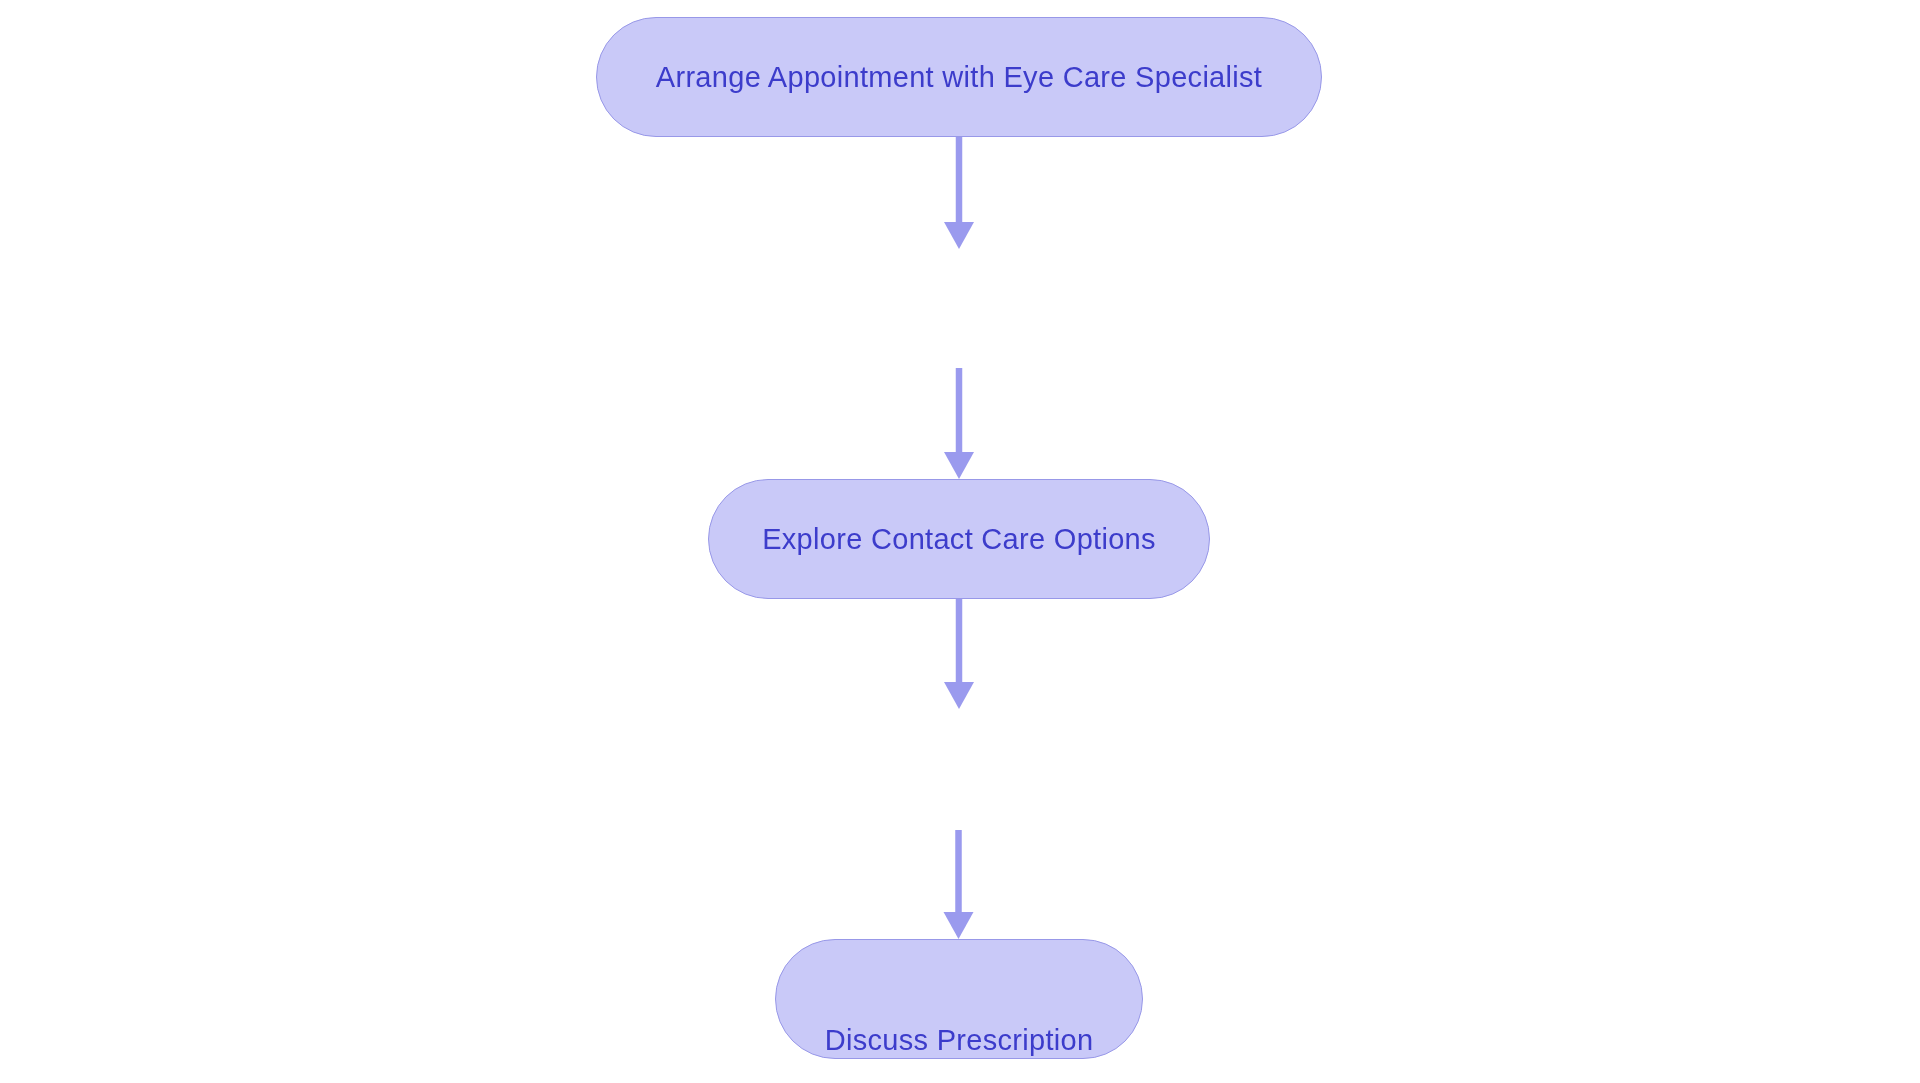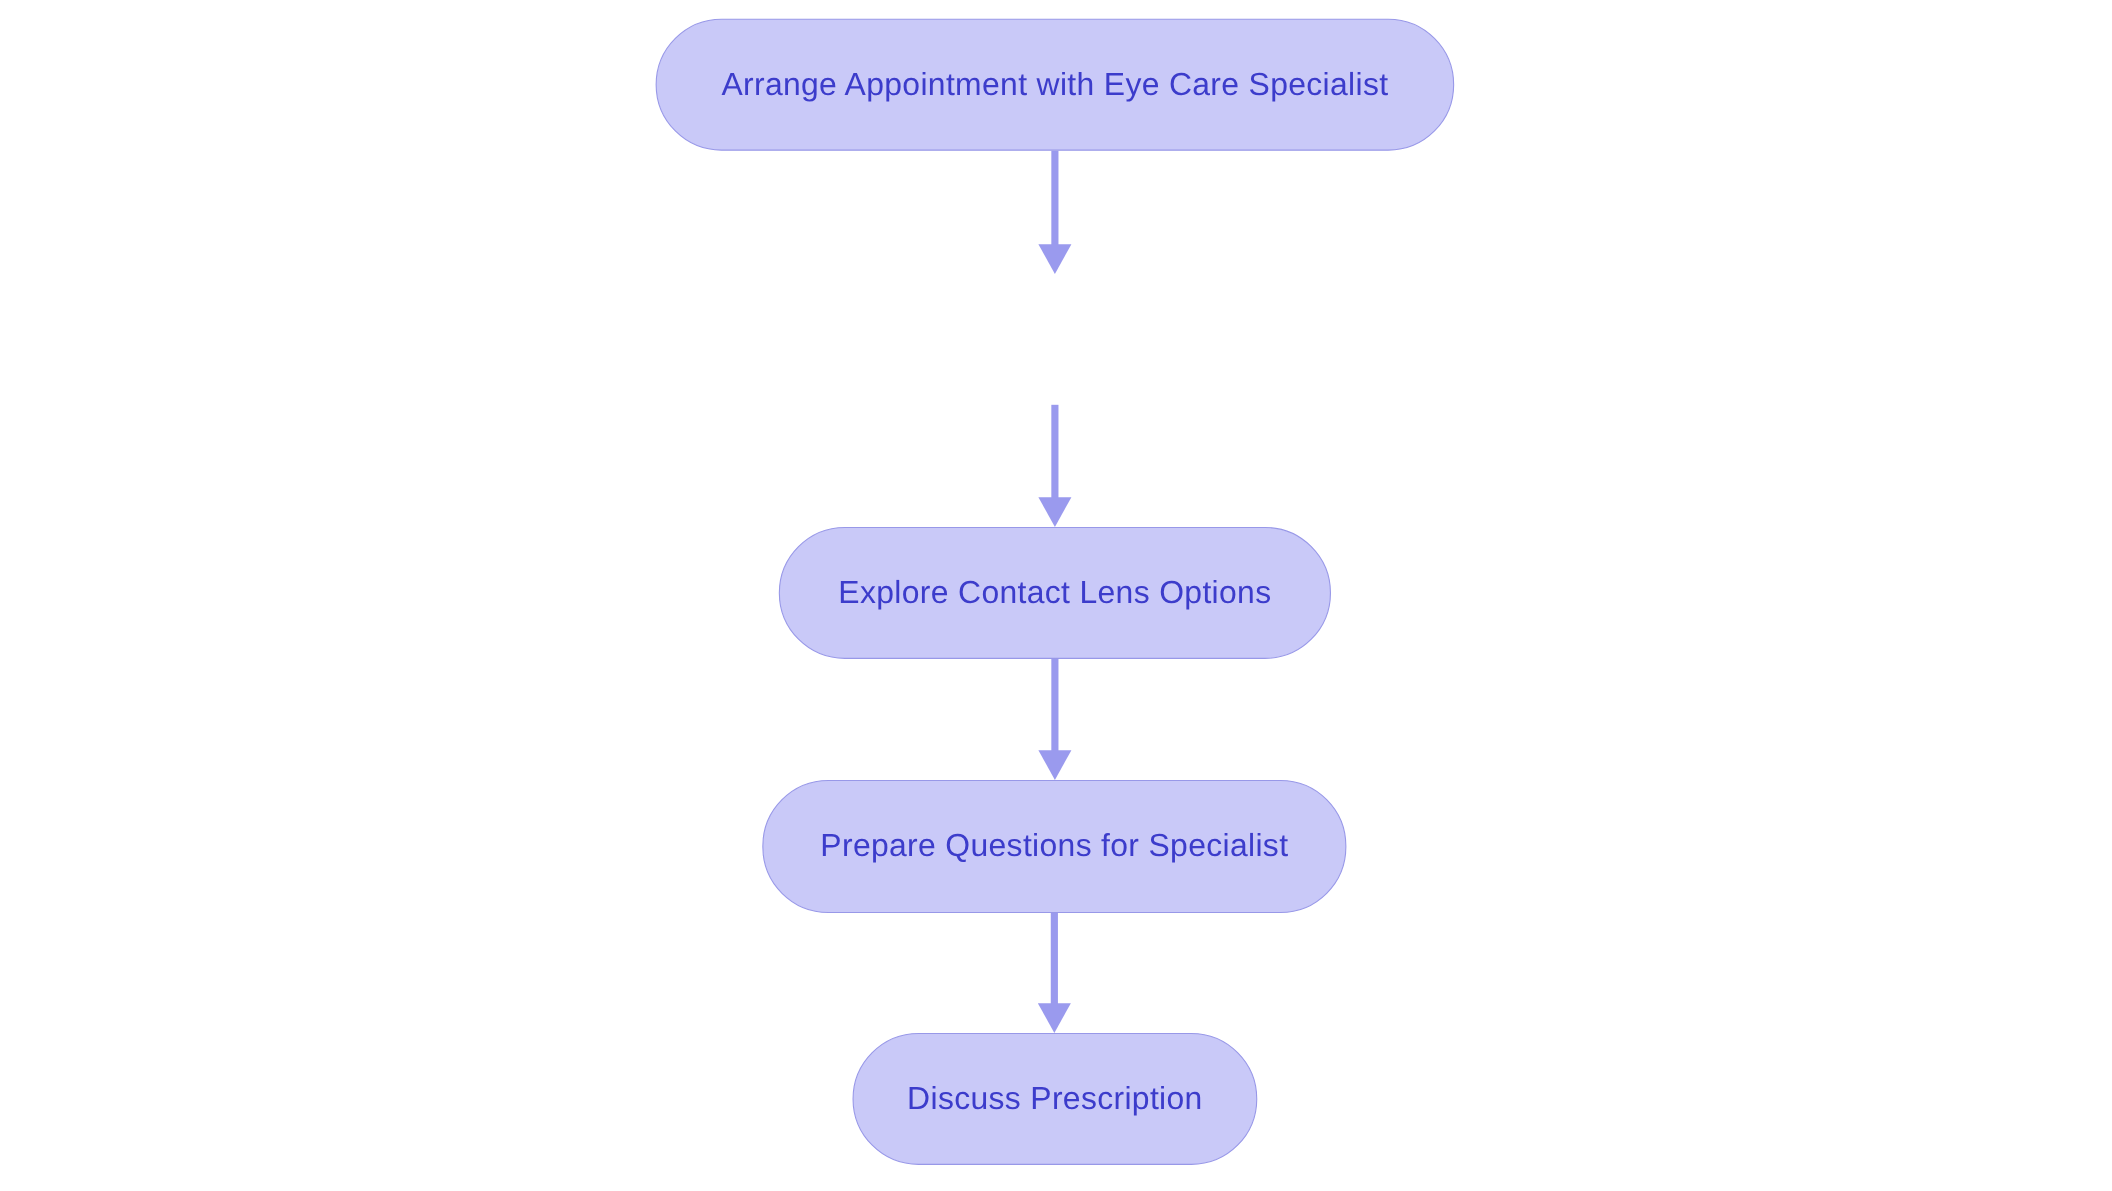--- a/index.html
+++ b/index.html
@@ -61,21 +61,18 @@
       </g>
       <g>
         <line x1="958.5" y1="830" x2="958.5" y2="914" stroke="#9a9aee" stroke-width="6.5"></line>
         <polygon points="943.5,912 973.5,912 958.5,939" fill="#9a9aee"></polygon>
       </g>
     </svg>
 <div class="flow-node" style="left: 596px; top: 17px; width: 726px; height: 120px; background: rgb(201, 201, 248); border-color: rgb(152, 152, 232);">
       <span class="flow-node-label" style="color: rgb(60, 60, 203);">Arrange Appointment with Eye Care Specialist</span>
     </div>
     <div class="flow-node" style="left: 708px; top: 479px; width: 502px; height: 120px; background: rgb(201, 201, 248); border-color: rgb(152, 152, 232);">
-      <span class="flow-node-label" style="color: rgb(60, 60, 203);">Explore Contact Lens Options</span>
+      <span class="flow-node-label" style="color: rgb(60, 60, 203);">Explore Contact Care Options</span>
     </div>
-    <div class="flow-node" style="left: 693px; top: 709px; width: 531px; height: 121px; background: rgb(201, 201, 248); border-color: rgb(152, 152, 232);">
-      <span class="flow-node-label" style="color: rgb(60, 60, 203);">Prepare Questions for Specialist</span>
-    </div>
-    <div class="flow-node" style="left: 775px; top: 939px; width: 368px; height: 120px; background: rgb(201, 201, 248); border-color: rgb(152, 152, 232);">
+    <div class="flow-node" style="left: 775px; top: 939px; width: 368px; height: 120px; background: rgb(201, 201, 248); border-color: rgb(152, 152, 232); align-items: flex-end;">
       <span class="flow-node-label" style="color: rgb(60, 60, 203);">Discuss Prescription</span>
     </div>
   </div>
 
 </body></html>

